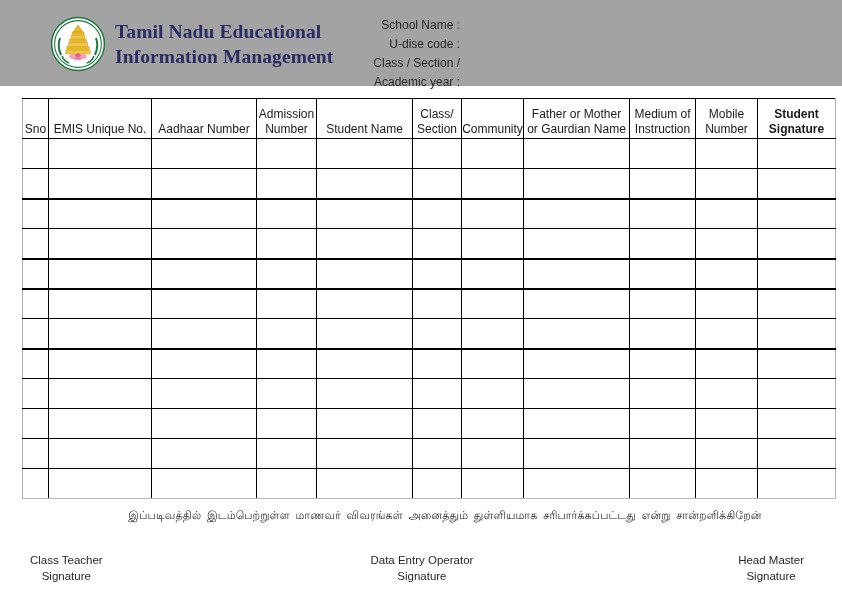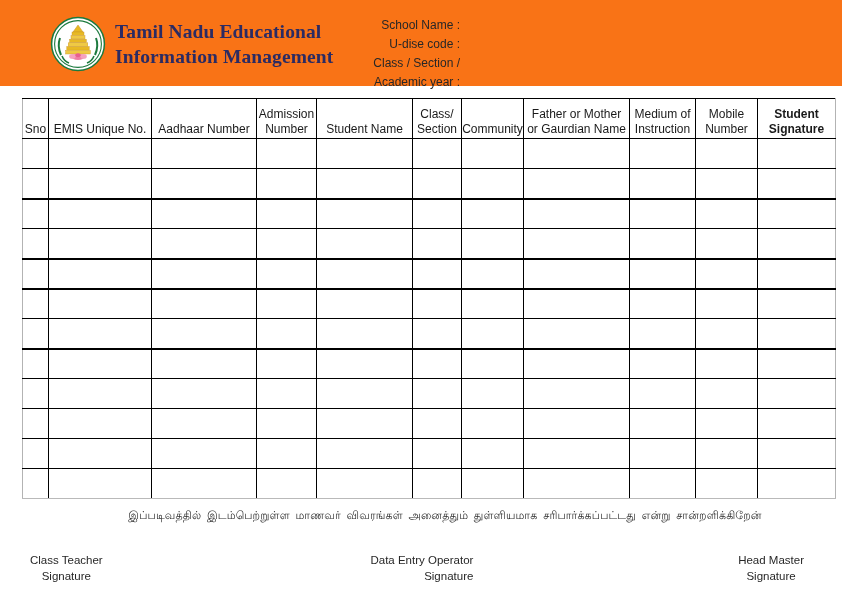--- a/index.html
+++ b/index.html
@@ -14,21 +14,21 @@
     font-family: "Liberation Sans", sans-serif;
     color: #222222;
     overflow: hidden;
     position: relative;
   }
 
   
   .header-band {
     width: 842px;
     height: 86px;
-    background: #f97316;
+    background: #a3a3a3;
     position: relative;
     box-sizing: border-box;
   }
   .brand-block {
     position: absolute;
     left: 50px;
     top: 16px;
     display: flex;
     align-items: center;
   }
@@ -142,21 +142,21 @@
   .sign-cell {
     font-size: 11.5px;
     line-height: 16px;
     color: #272727;
     text-align: center;
     white-space: nowrap;
   }
   .sign-cell .sign-name { display: block; }
   .sign-cell .sign-word { display: block; }
   .sign-left   { margin-left: 8px; }
-  .sign-center { margin-left: 3px; text-align: right; }
+  .sign-center { margin-left: 3px; }
   .sign-right  { margin-right: 16px; }
 </style>
 </head>
 <body>
 
 <div class="header-band">
 
   <div class="brand-block">
     <span class="emblem">
       <svg width="56" height="56" viewBox="0 0 56 56" aria-hidden="true">

